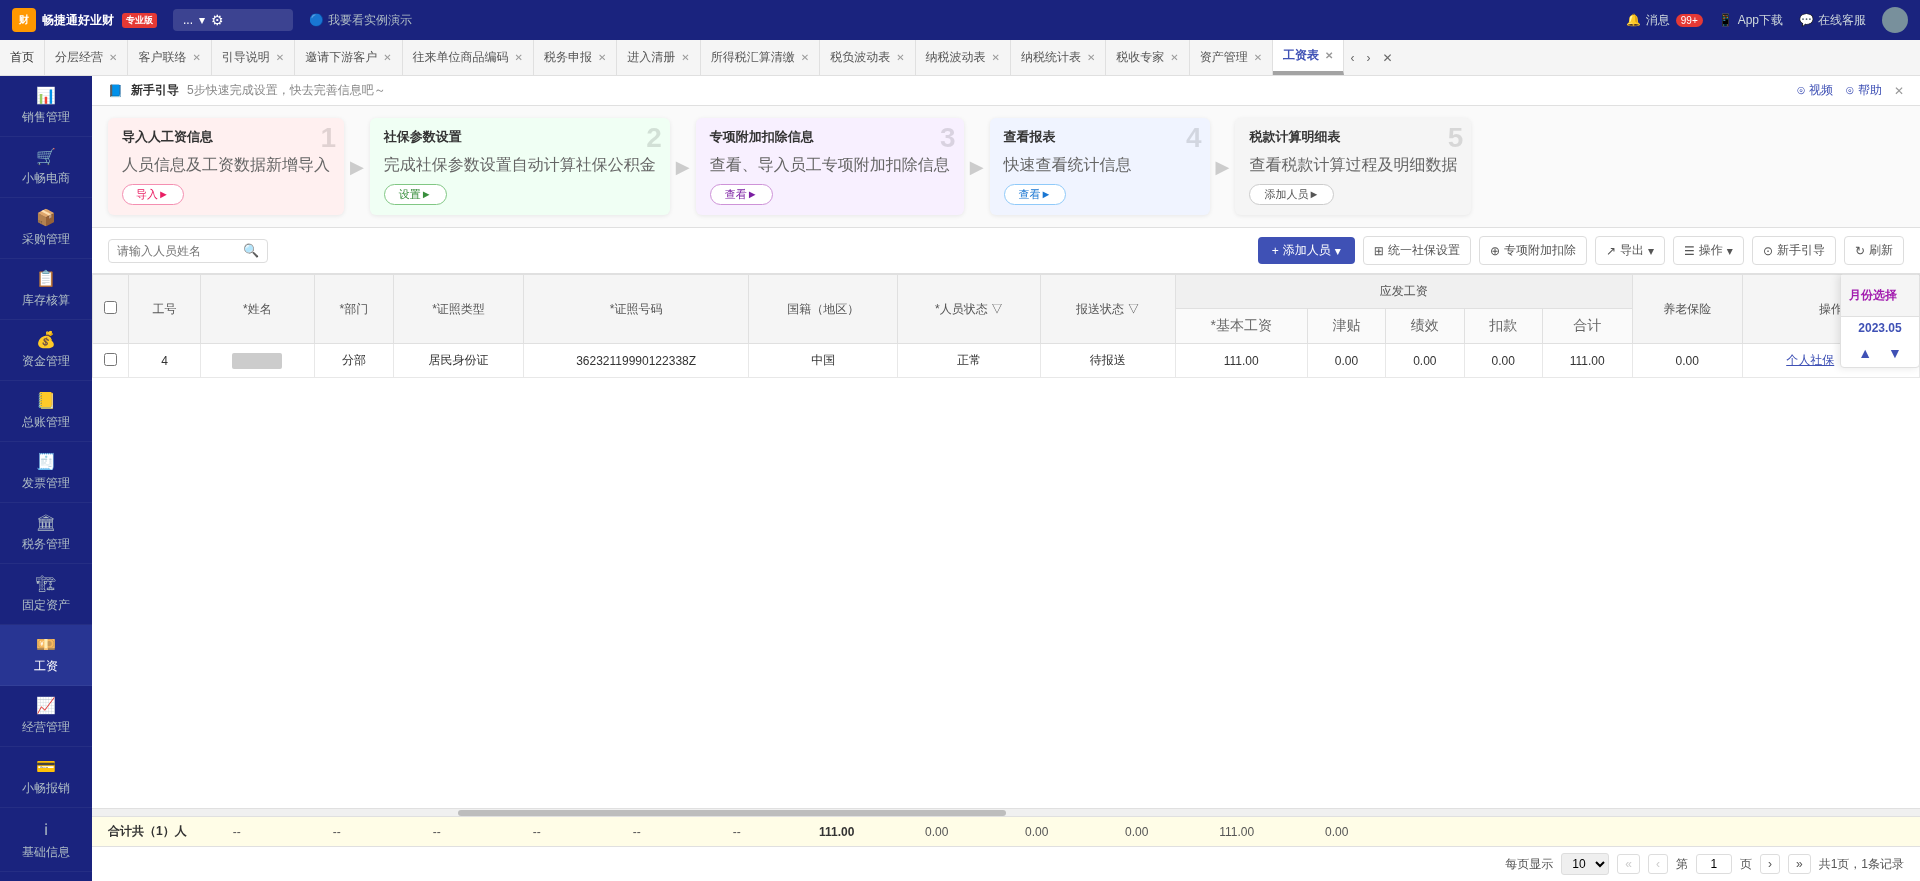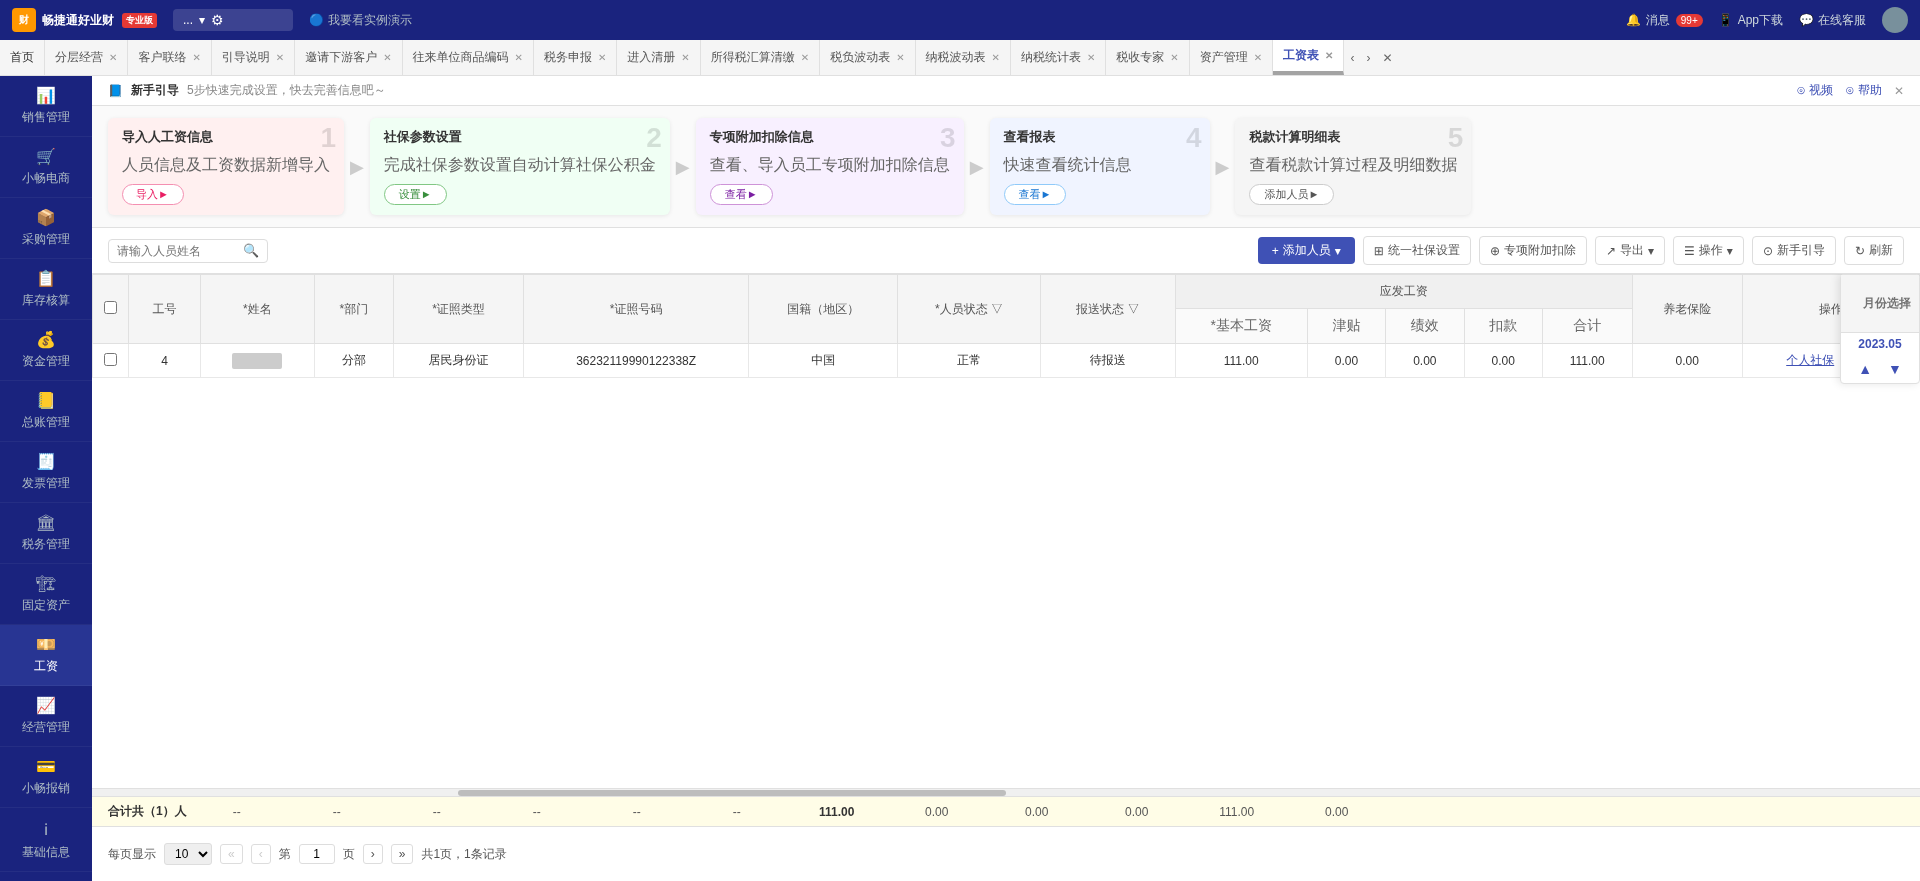--- a/index.html
+++ b/index.html
@@ -426,23 +426,24 @@
     .footer-cell {
       min-width: 100px;
       text-align: center;
       padding: 0 10px;
     }
 
     
     .pagination-bar {
       background: white;
       border-top: 1px solid #e0e0e0;
-      padding: 16px 16px;
-      display: flex;
-      align-items: center;
+      padding: 6px 16px;
+      display: flex;
+      align-items: center;
+      justify-content: flex-end;
       gap: 8px;
       font-size: 12px;
       color: #555;
       flex-shrink: 0;
     }
     .page-size-select {
       border: 1px solid #ddd;
       border-radius: 3px;
       padding: 2px 6px;
       font-size: 12px;
@@ -479,24 +480,24 @@
       border: 1px solid #e0e0e0;
       border-radius: 4px;
       box-shadow: -2px 0 8px rgba(0,0,0,0.1);
       z-index: 100;
       display: flex;
       flex-direction: column;
       font-size: 12px;
     }
     .month-picker-title {
       background: #f5f5f5;
-      padding: 20px 8px;
-      text-align: right;
+      padding: 12px 8px;
+      text-align: left;
       font-weight: bold;
-      color: #737373;
+      color: #a21caf;
       border-bottom: 1px solid #e0e0e0;
     }
     .month-picker-nav {
       display: flex;
       justify-content: center;
       padding: 4px;
       gap: 4px;
     }
     .month-picker-nav button {
       border: none;

